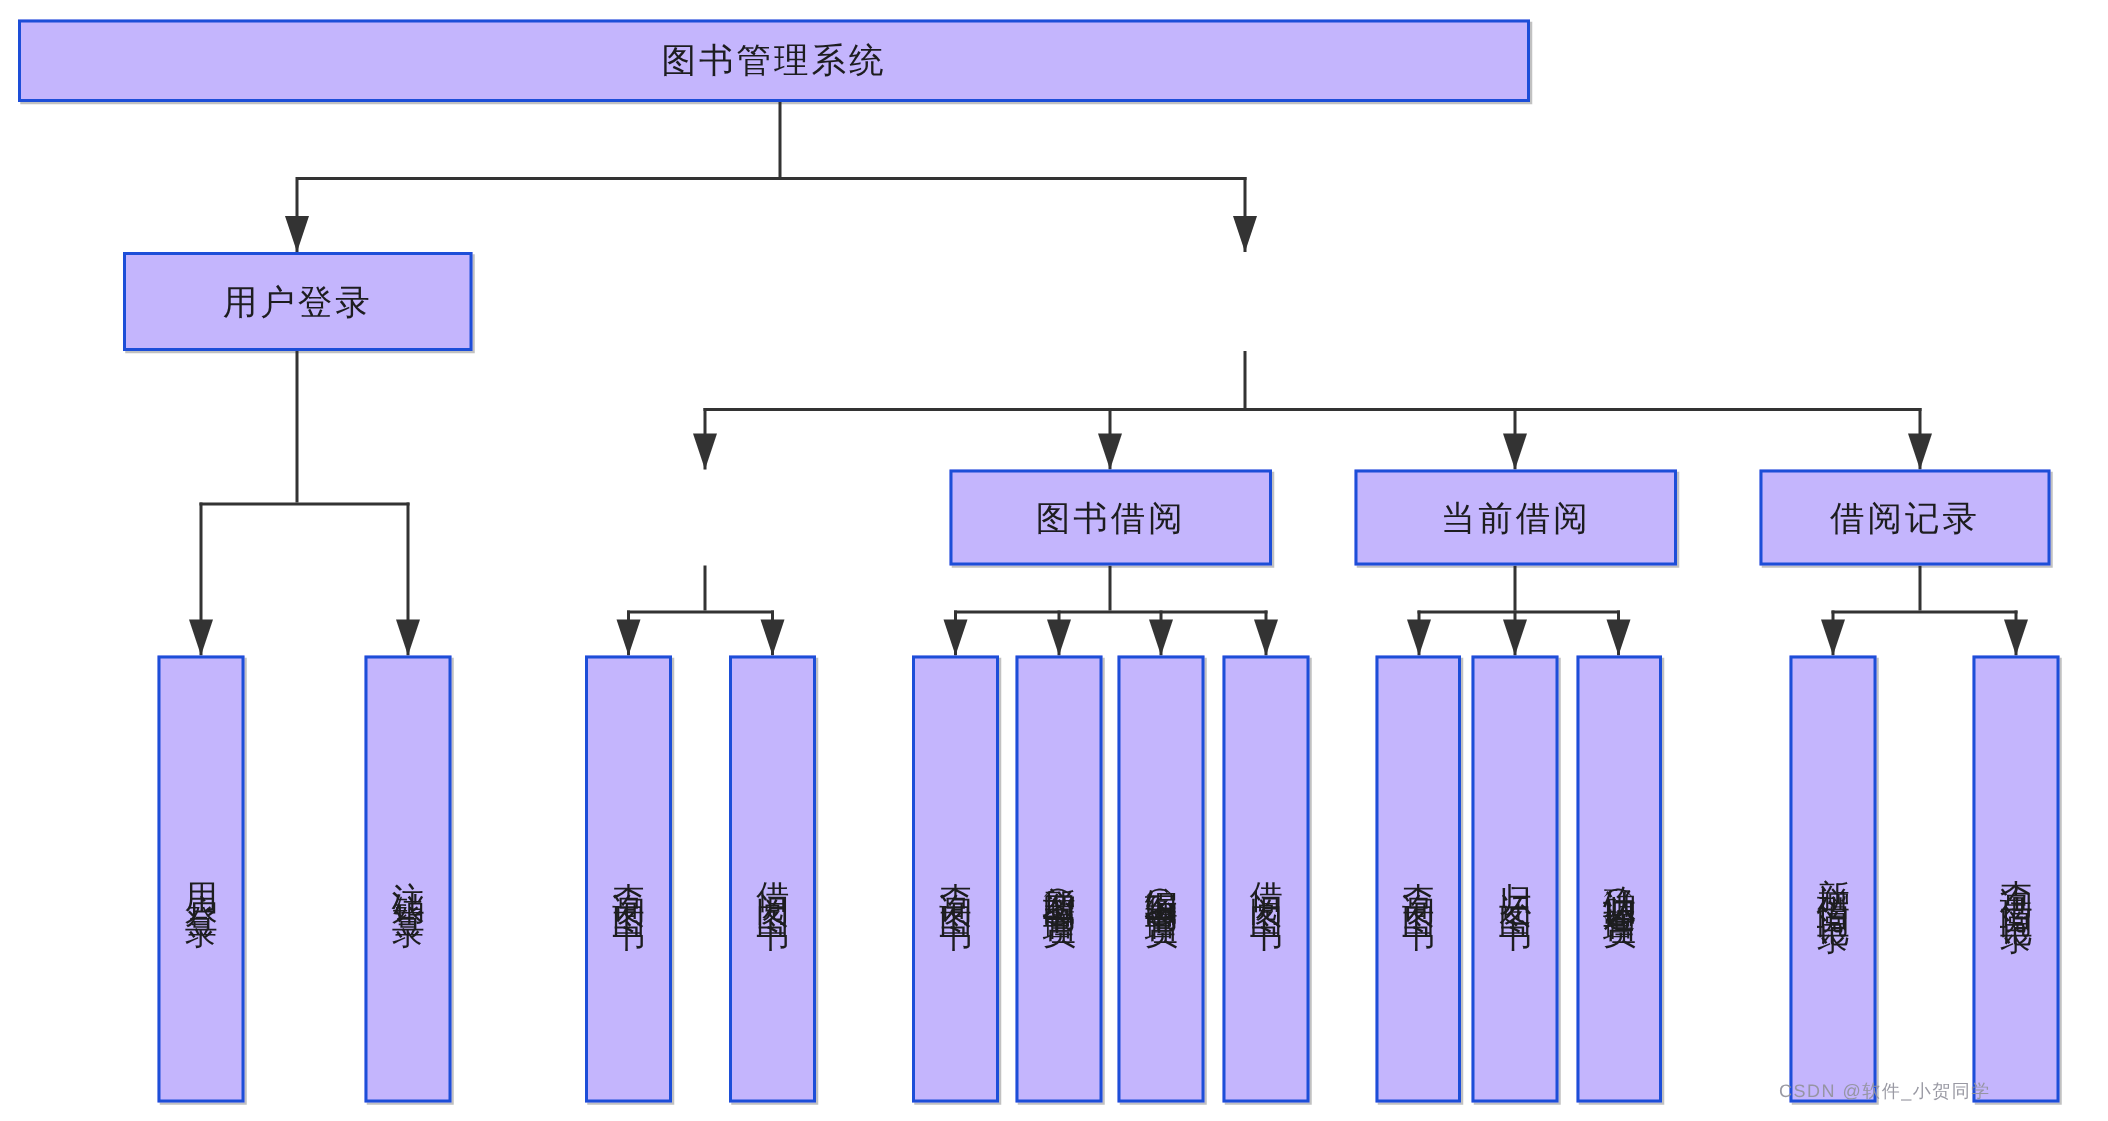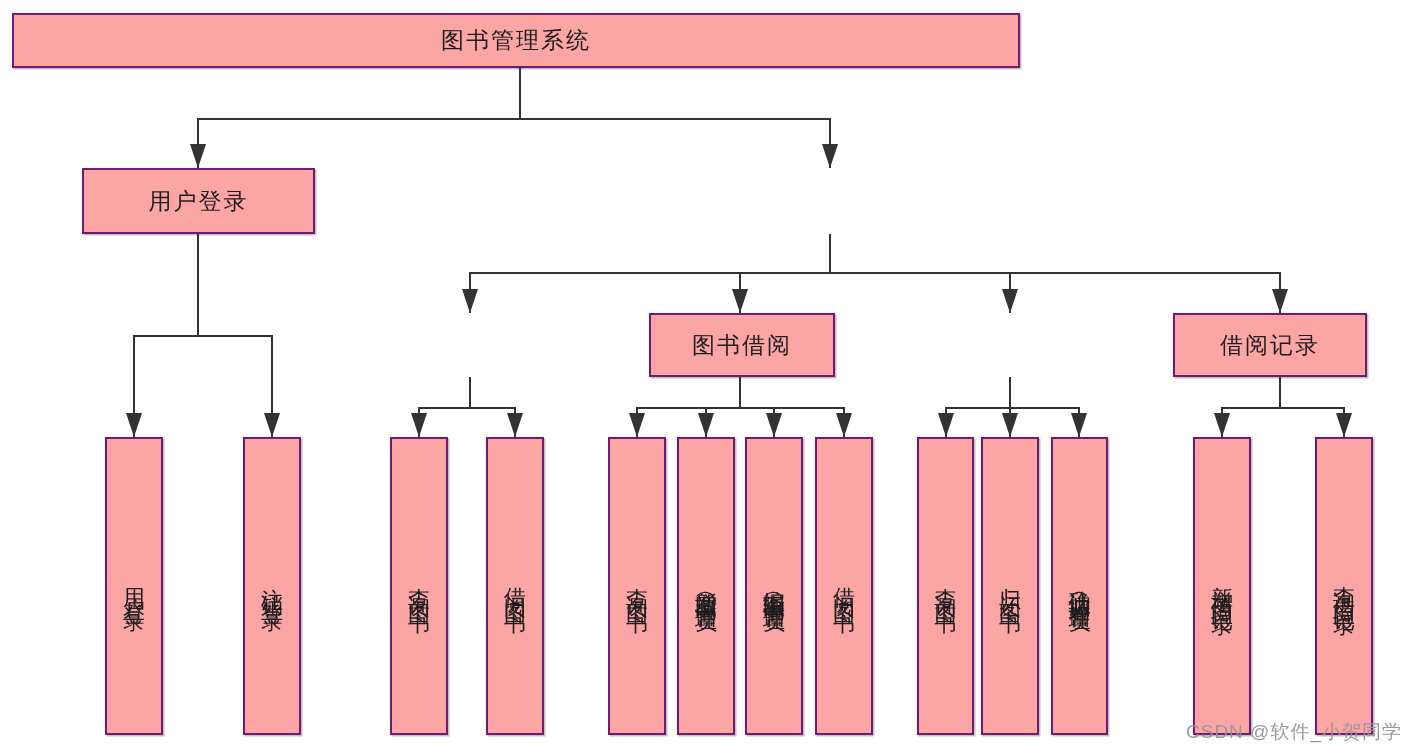--- a/index.html
+++ b/index.html
@@ -6,22 +6,22 @@
   .canvas{
     position:relative;
     width:1405px;height:747px;
     background:#ffffff;
     font-family:"Liberation Sans","DejaVu Sans",sans-serif;
     overflow:hidden;
   }
   .box{
     position:absolute;
     box-sizing:border-box;
-    border:2px solid #701a75;
-    background:#fca5a5;
+    border:2px solid #1d4ed8;
+    background:#c4b5fd;
     display:flex;
     align-items:center;
     justify-content:center;
     box-shadow:1.5px 1.5px 0 rgba(51,51,51,0.30);
     z-index:2;
   }
   .hlabel{
     font-size:23px;
     color:#1d1d1f;
     letter-spacing:2px;
@@ -41,21 +41,21 @@
   .arrow{
     position:absolute;width:0;height:0;
     border-left:8px solid transparent;
     border-right:8px solid transparent;
     border-top:24px solid #333333;
     z-index:3;
   }
   .watermark{
     position:absolute;
     left:1186px;top:719px;
-    font-size:19px;
+    font-size:12px;
     letter-spacing:1px;
     color:rgba(148,148,158,0.95);
     z-index:5;
     white-space:nowrap;
   }
 </style>
 </head>
 <body>
 
 <div class="canvas">
@@ -86,22 +86,25 @@
   <div class="hline" style="left:469px;top:272px;width:812px;"></div>
   <div class="vline" style="left:469px;top:272px;height:41px;"></div>
   <div class="vline" style="left:739px;top:272px;height:41px;"></div>
   <div class="vline" style="left:1009px;top:272px;height:41px;"></div>
   <div class="vline" style="left:1279px;top:272px;height:41px;"></div>
   <div class="arrow" style="left:462px;top:289px;"></div>
   <div class="arrow" style="left:732px;top:289px;"></div>
   <div class="arrow" style="left:1002px;top:289px;"></div>
   <div class="arrow" style="left:1272px;top:289px;"></div>
 
-  <div class="box" style="left:633px;top:313px;width:186px;height:64px;margin-left:16px;">
+  <div class="box" style="left:633px;top:313px;width:215px;height:64px;">
     <span class="hlabel">图书借阅</span>
+  </div>
+  <div class="box" style="left:903px;top:313px;width:215px;height:64px;">
+    <span class="hlabel">当前借阅</span>
   </div>
   <div class="box" style="left:1173px;top:313px;width:194px;height:64px;">
     <span class="hlabel">借阅记录</span>
   </div>
 
   <div class="vline" style="left:469px;top:377px;height:30px;"></div>
   <div class="hline" style="left:418px;top:407px;width:98px;"></div>
   <div class="vline" style="left:418px;top:407px;height:30px;"></div>
   <div class="vline" style="left:514px;top:407px;height:30px;"></div>
   <div class="arrow" style="left:411px;top:413px;"></div>

